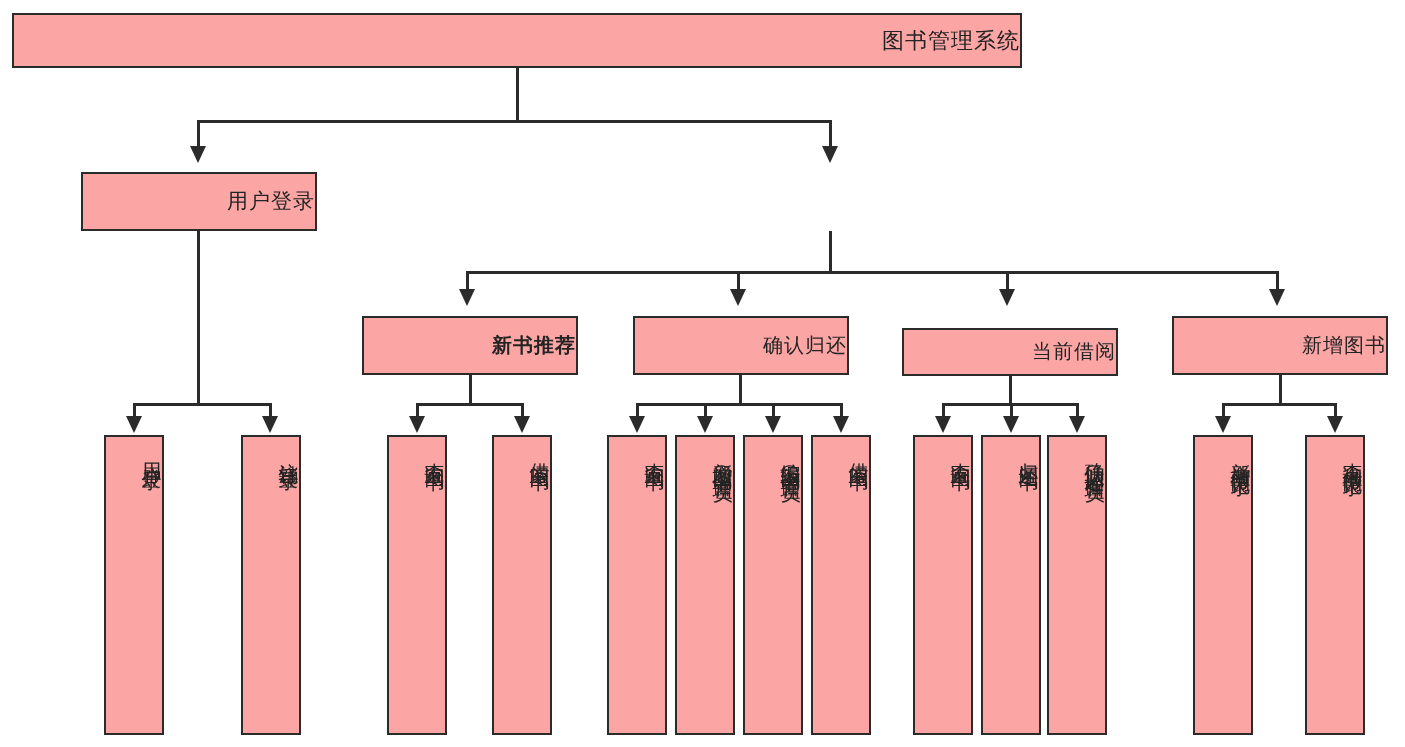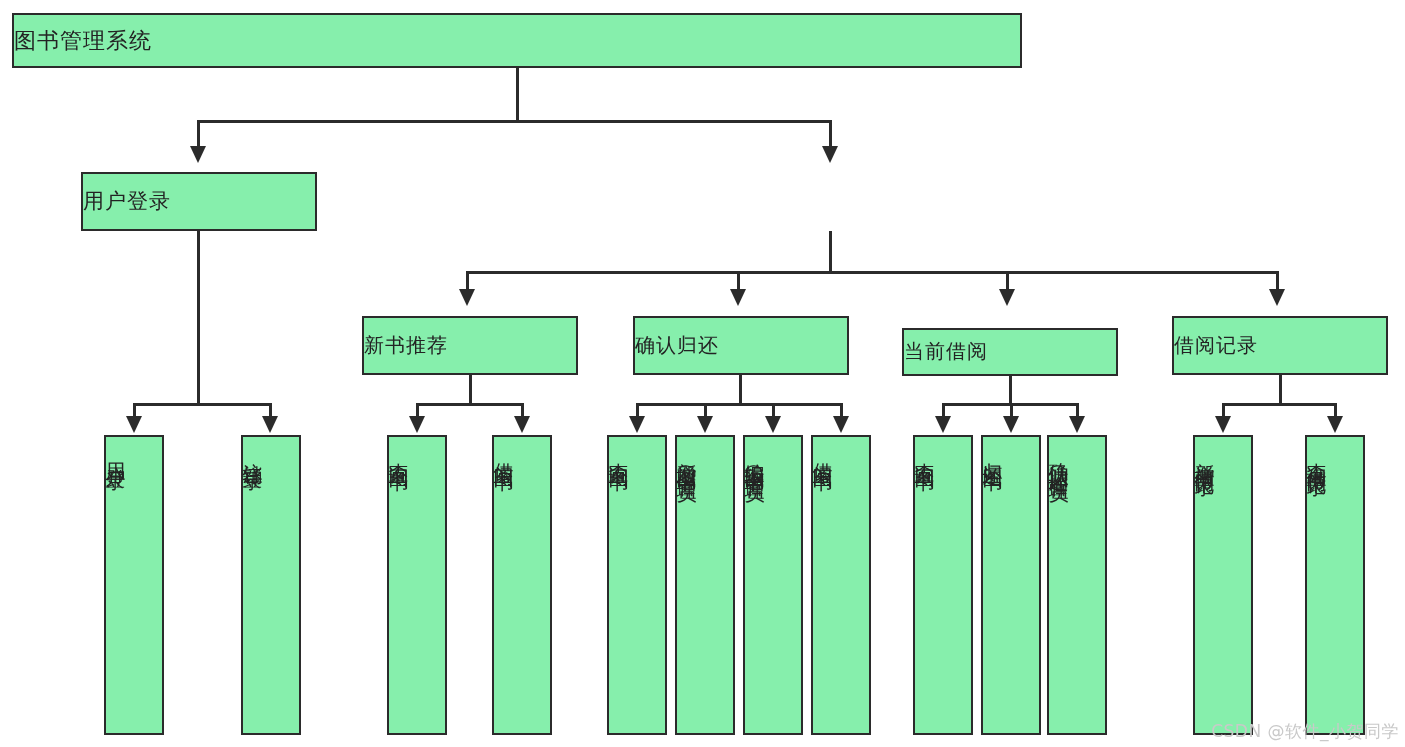--- a/index.html
+++ b/index.html
@@ -17,24 +17,24 @@
     width: 1405px;
     height: 747px;
     background: #ffffff;
     overflow: hidden;
   }
   
   .node {
     position: absolute;
     box-sizing: border-box;
     border: 2px solid #2b2b2b;
-    background: #86efac;
+    background: #fca5a5;
     display: flex;
     align-items: center;
-    justify-content: flex-start;
+    justify-content: flex-end;
     z-index: 3;
   }
   .node .label {
     font-size: 21px;
     line-height: 1.18;
     color: #232323;
     letter-spacing: 1px;
     white-space: nowrap;
   }
   .node.root .label   { font-size: 22px; }
@@ -127,31 +127,31 @@
 
   <div class="vline" style="left:737px; top:271px; width:3px; height:20px;"></div>
   <div class="arrow" style="left:730px; top:289px;"></div>
 
   <div class="vline" style="left:1006px; top:271px; width:3px; height:20px;"></div>
   <div class="arrow" style="left:999px; top:289px;"></div>
 
   <div class="vline" style="left:1276px; top:271px; width:3px; height:20px;"></div>
   <div class="arrow" style="left:1269px; top:289px;"></div>
 
-  <div class="node level3" style="left:362px; top:316px; width:216px; height:59px;">
+  <div class="node level3" style="left:362px; top:316px; width:216px; height:59px;font-weight:bold;">
     <span class="label">新书推荐</span>
   </div>
   <div class="node level3" style="left:633px; top:316px; width:216px; height:59px;">
     <span class="label">确认归还</span>
   </div>
   <div class="node level3" style="left:902px; top:328px; width:216px; height:48px;">
     <span class="label">当前借阅</span>
   </div>
   <div class="node level3" style="left:1172px; top:316px; width:216px; height:59px;">
-    <span class="label">借阅记录</span>
+    <span class="label">新增图书</span>
   </div>
 
   <div class="vline" style="left:469px; top:375px; width:3px; height:30px;"></div>
   <div class="hline" style="left:416px; top:403px; width:108px; height:3px;"></div>
   <div class="vline" style="left:416px; top:403px; width:3px; height:15px;"></div>
   <div class="arrow" style="left:409px; top:416px;"></div>
   <div class="vline" style="left:521px; top:403px; width:3px; height:15px;"></div>
   <div class="arrow" style="left:514px; top:416px;"></div>
 
   <div class="vline" style="left:739px; top:375px; width:3px; height:30px;"></div>
@@ -218,15 +218,14 @@
     <span class="label">确认归还（管理员）</span>
   </div>
 
   <div class="node leaf" style="left:1193px; top:435px; width:60px; height:300px;">
     <span class="label">新增借阅记录</span>
   </div>
   <div class="node leaf" style="left:1305px; top:435px; width:60px; height:300px;">
     <span class="label">查询借阅记录</span>
   </div>
 
-  <div id="watermark">CSDN @软件_小贺同学</div>
 
 </div>
 
 </body></html>

